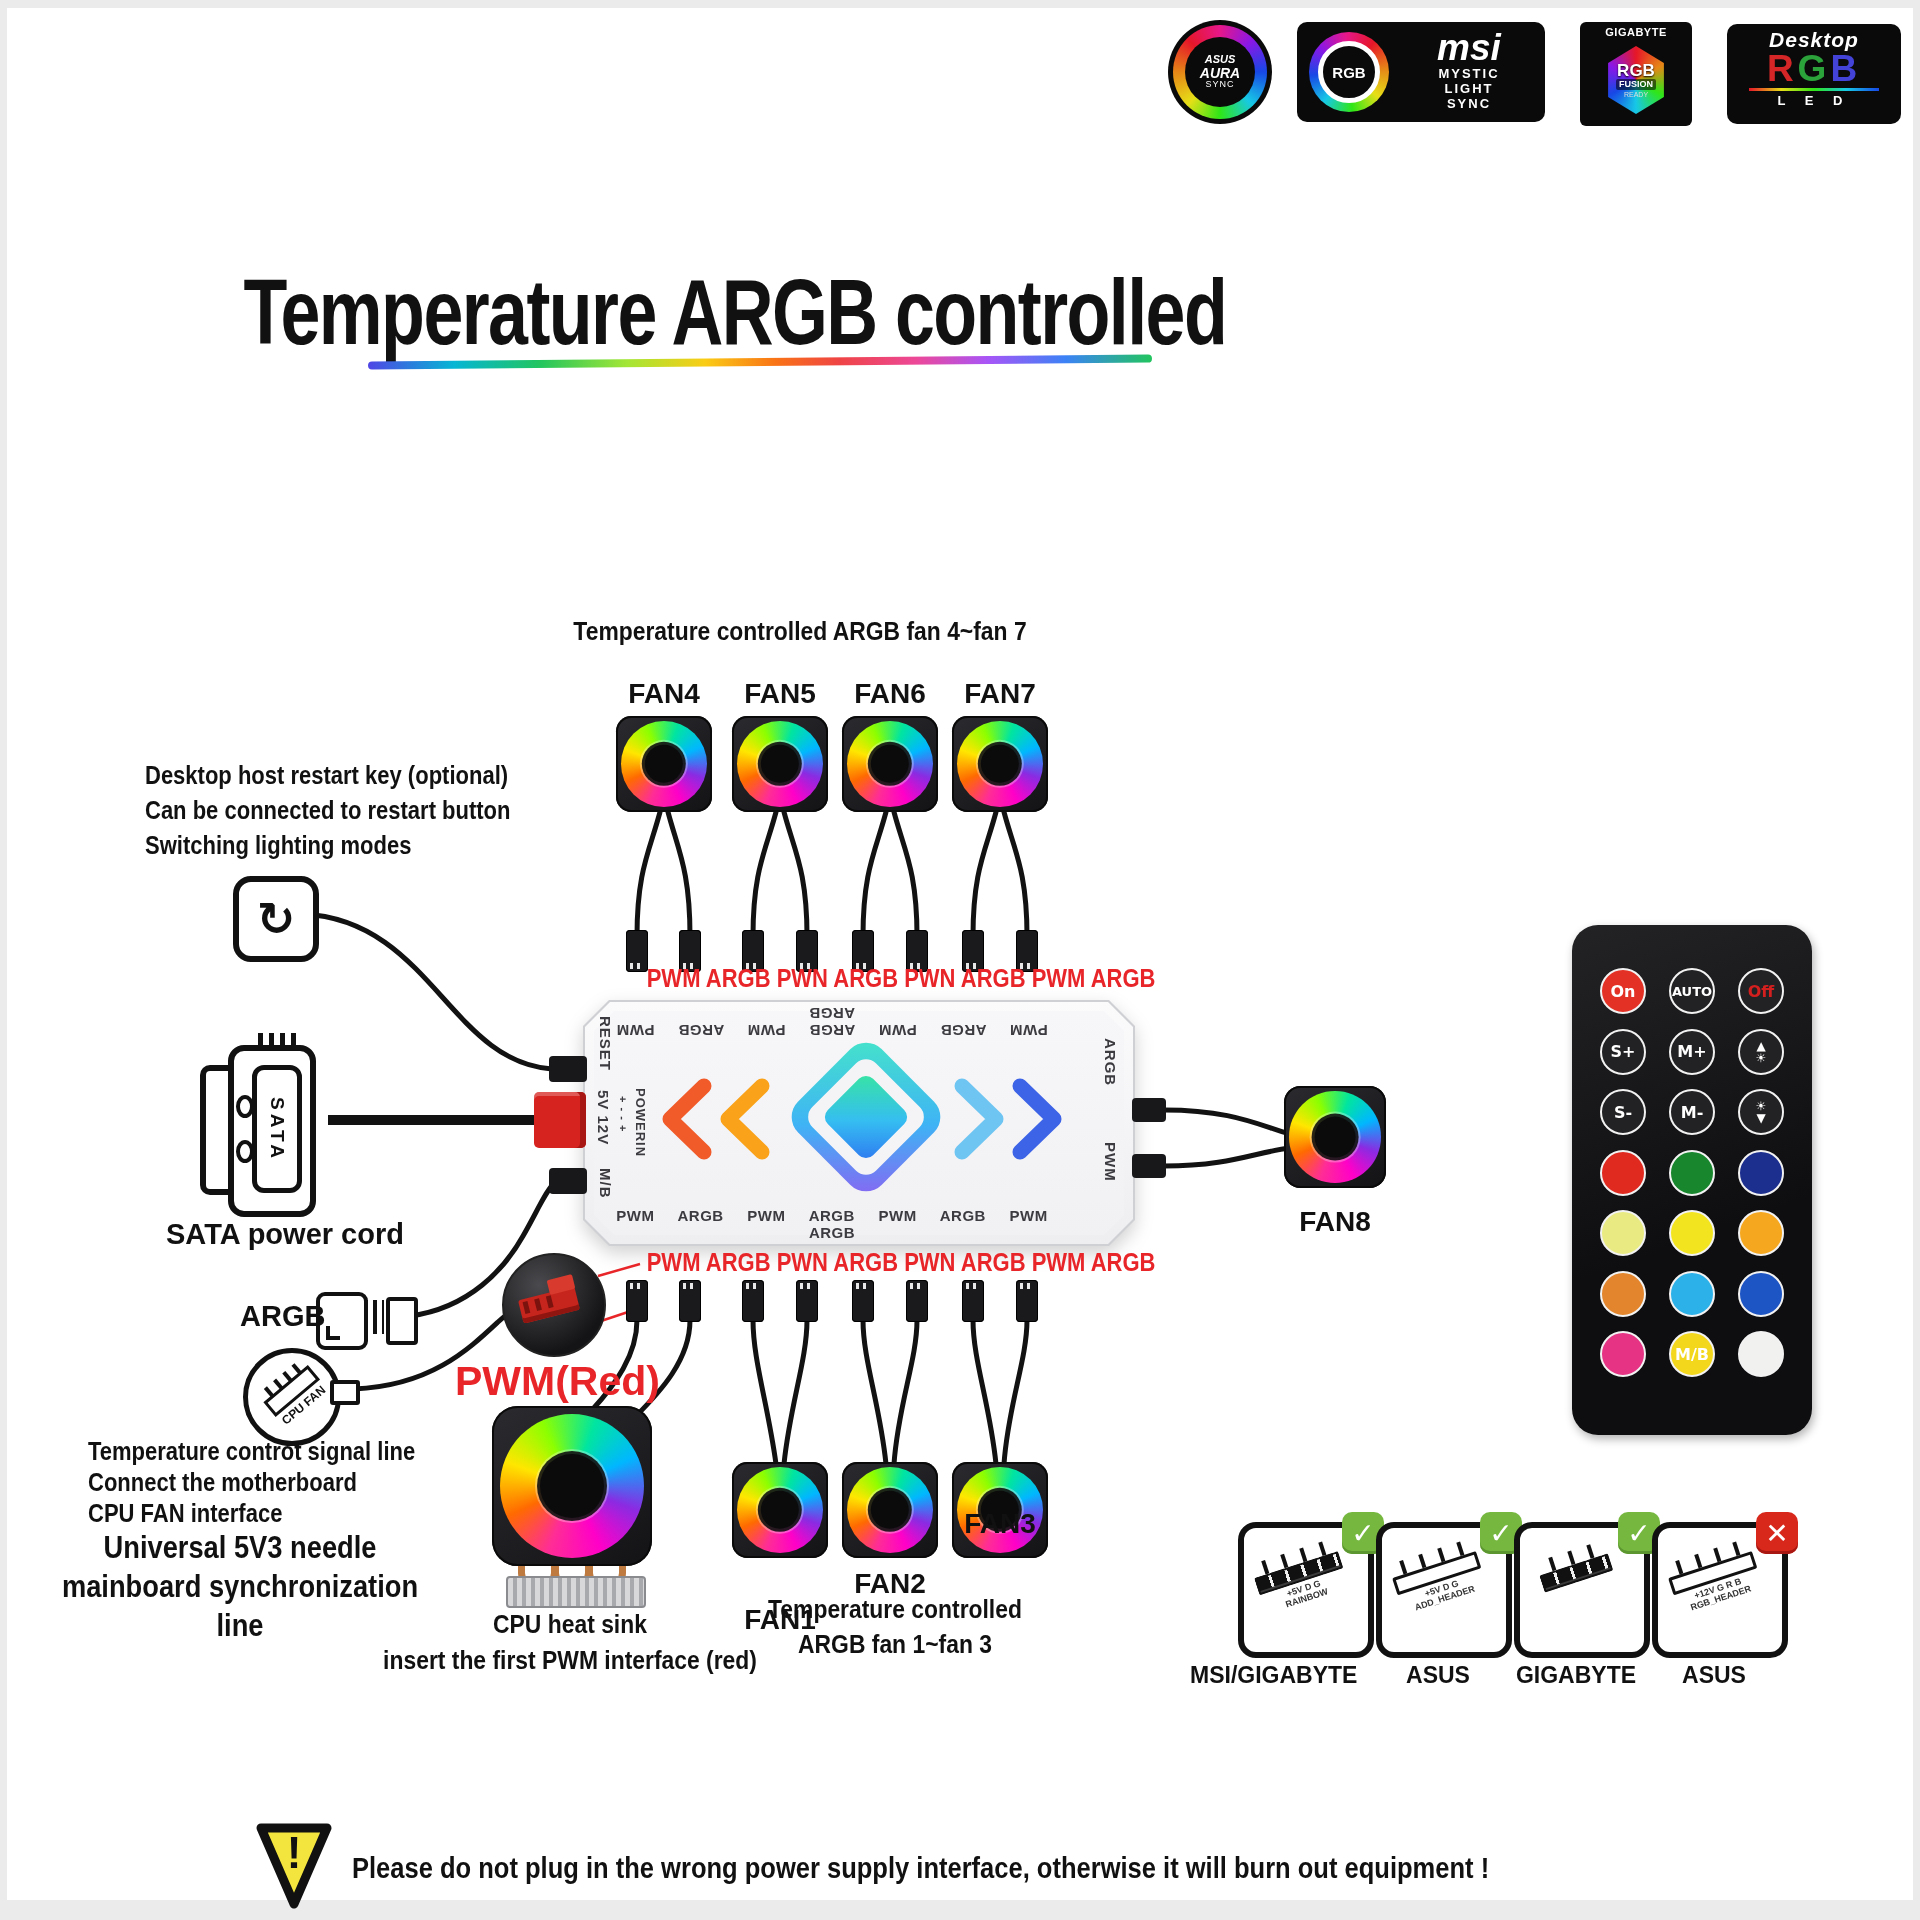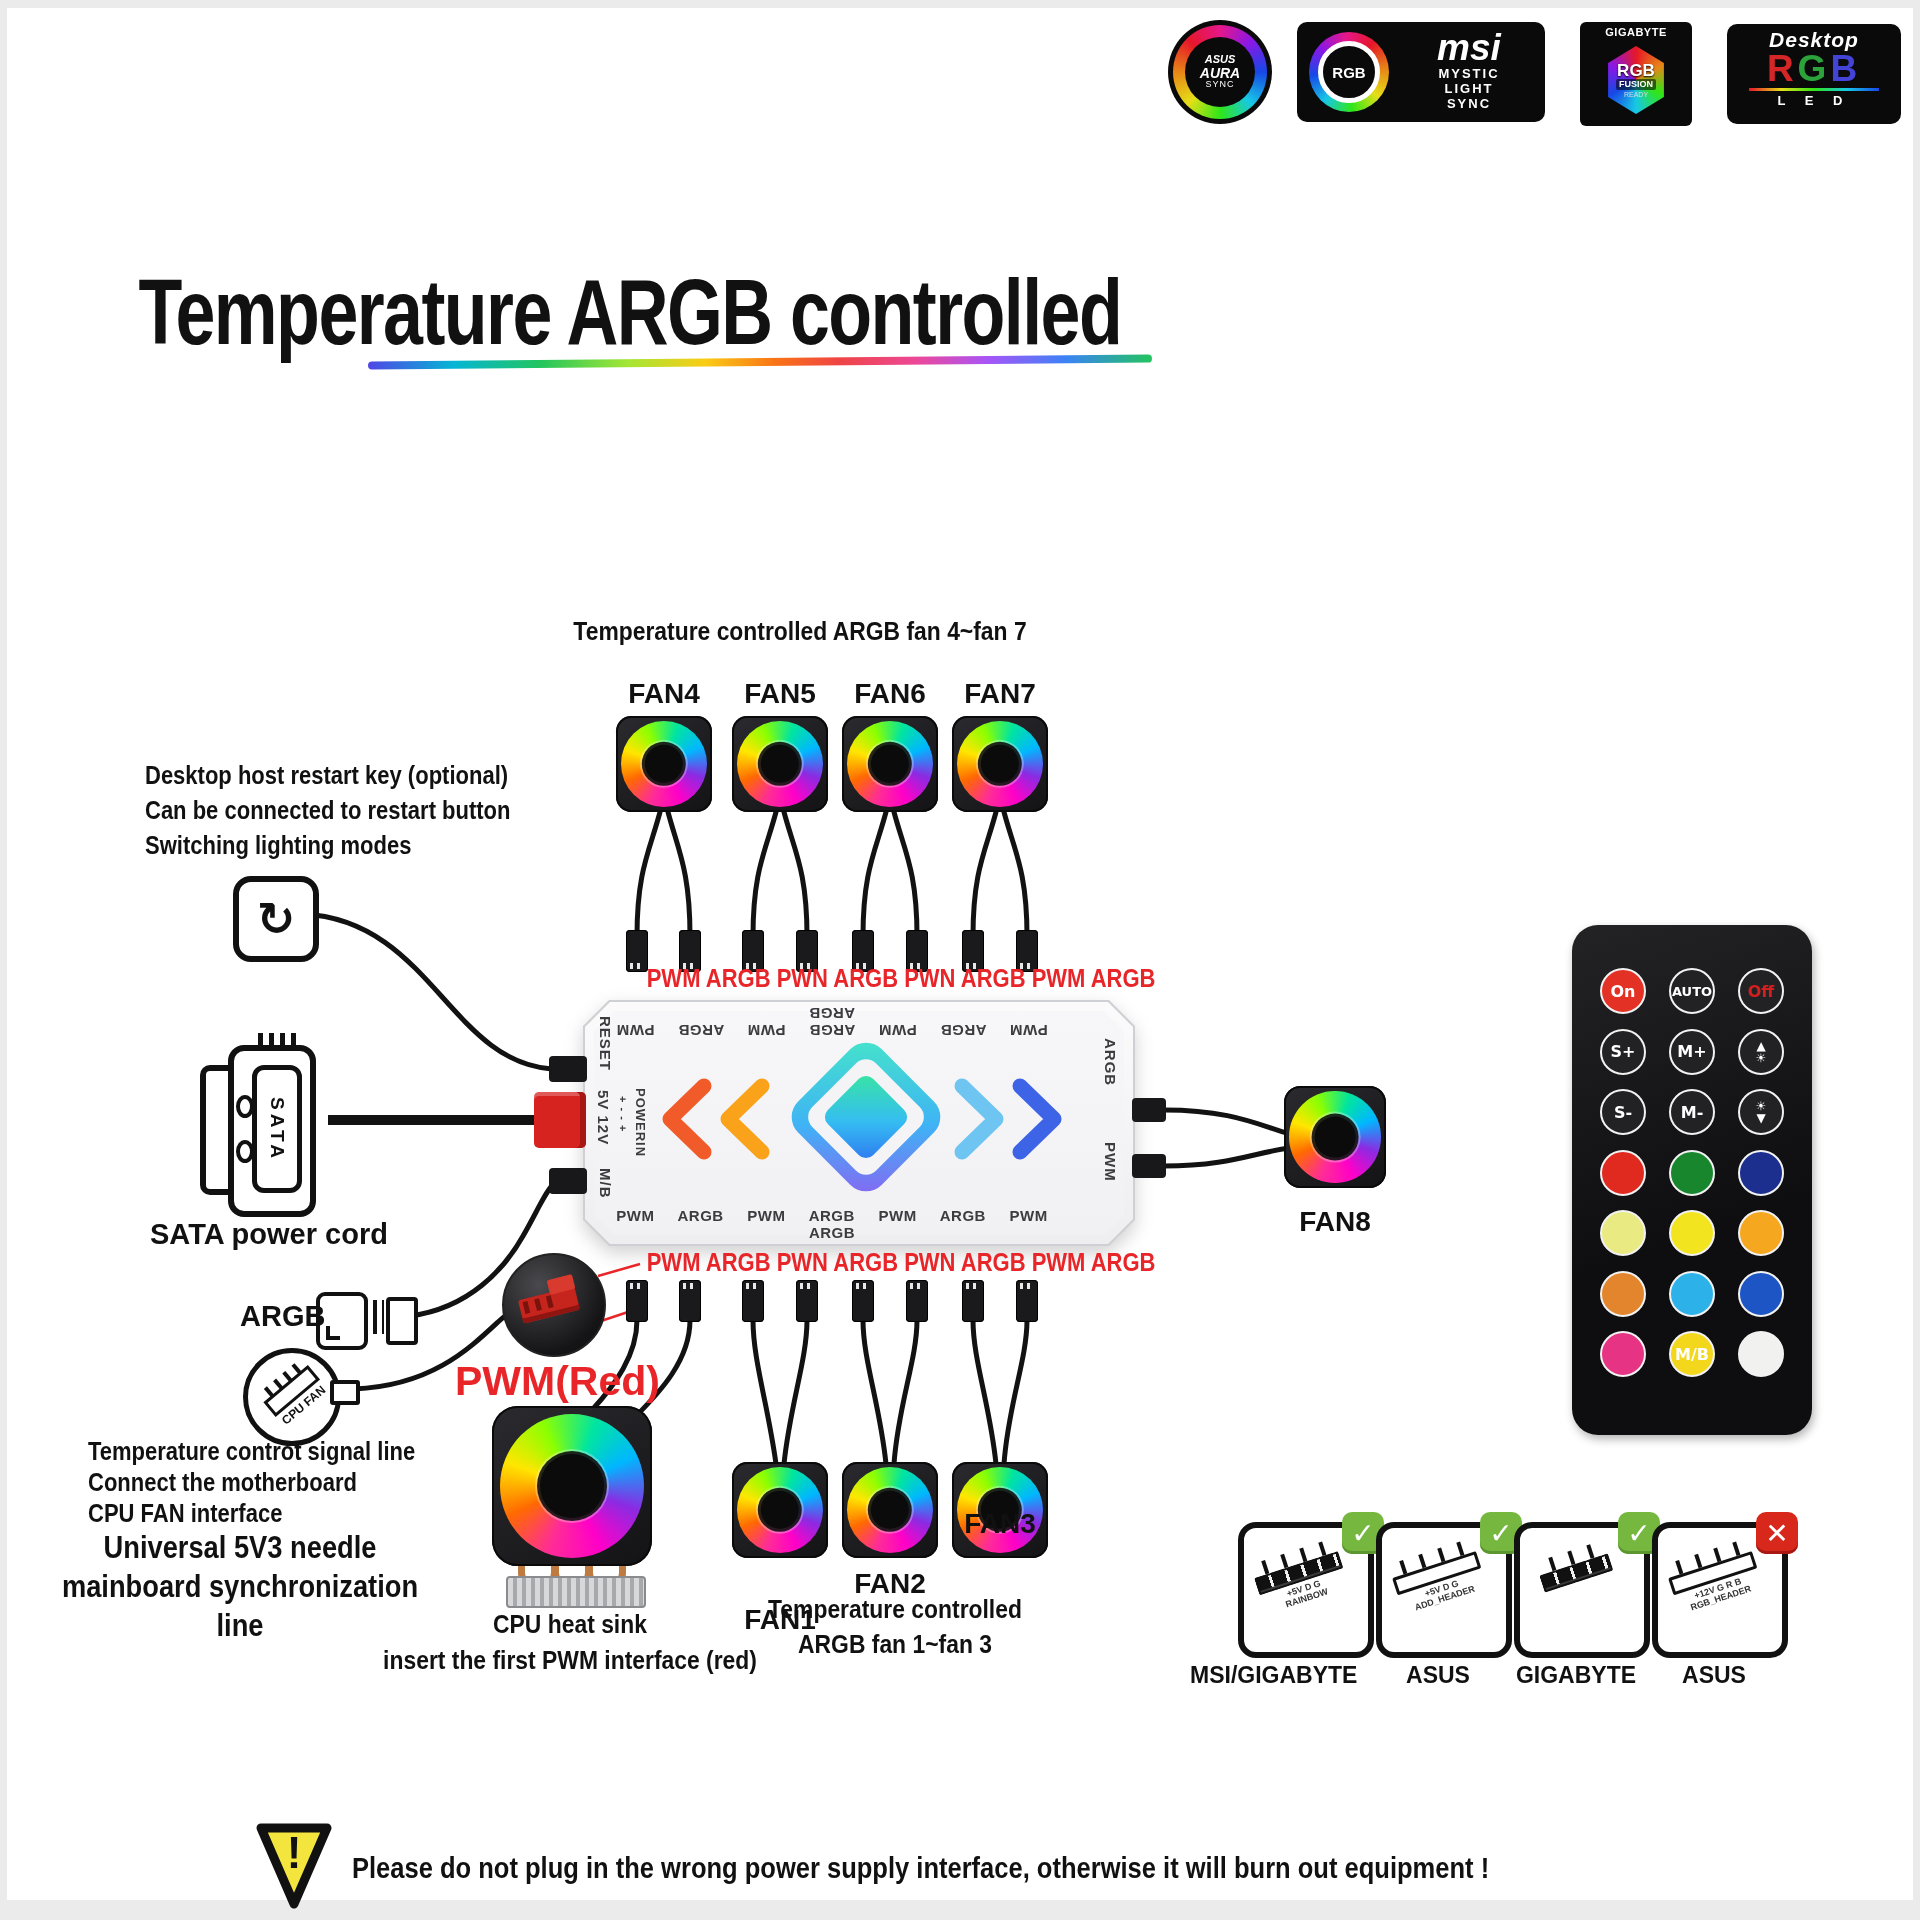--- a/index.html
+++ b/index.html
@@ -3,21 +3,21 @@
 <meta charset="utf-8">
 <style>
   html,body{margin:0;padding:0;}
   body{width:1920px;height:1920px;background:#fff;font-family:"Liberation Sans",sans-serif;color:#111;overflow:hidden;}
   .canvas{position:relative;width:1920px;height:1920px;background:#fff;}
   .strip{position:absolute;background:#ebebeb;}
   .cond-l{transform:scaleX(0.88);transform-origin:left top;}
   .cond-c{transform:scaleX(0.88);transform-origin:center top;}
 
   
-  .title{position:absolute;left:0;top:198px;width:1470px;font-size:92px;font-weight:bold;letter-spacing:-2px;white-space:nowrap;}
+  .title{position:absolute;left:0;top:198px;width:1470px;text-align:center;font-size:92px;font-weight:bold;letter-spacing:-2px;white-space:nowrap;}
   .title span{display:inline-block;transform:scaleX(0.78);}
   .rainbow{position:absolute;left:368px;top:358px;width:784px;height:8px;border-radius:4px;transform:rotate(-0.5deg);
     background:linear-gradient(90deg,#4f46e5 0%,#06b6d4 11%,#22c55e 22%,#a3e635 33%,#facc15 43%,#f97316 52%,#ef4444 60%,#ec4899 70%,#a855f7 79%,#3b82f6 89%,#22c55e 100%);}
 
   
   .logo{position:absolute;background:#0a0a0b;color:#fff;}
   .logo-asus{left:1168px;top:20px;width:104px;height:104px;border-radius:50%;}
   .aura-ring{position:absolute;inset:5px;border-radius:50%;background:conic-gradient(from 0deg,#e6178a,#8a17e6,#1748e6,#17c8e6,#2fe617,#e6df17,#e68617,#e61728,#e6178a);}
   .aura-in{position:absolute;inset:17px;border-radius:50%;background:#0a0a0b;display:flex;flex-direction:column;align-items:center;justify-content:center;line-height:1.05;}
   .aura-brand{font-size:11px;font-style:italic;font-weight:bold;}
@@ -326,21 +326,21 @@
     <div class="sata-bracket"></div>
     <div class="sata-teeth" style="left:58px;top:-2px;"></div>
     <div class="sata-teeth" style="left:58px;top:166px;"></div>
     <div class="sata-body"></div>
     <div class="sata-hole" style="top:60px;"></div>
     <div class="sata-hole" style="top:105px;"></div>
     <div class="sata-inner">
         <span>SATA</span>
       </div>
   </div>
-  <div class="lbl" style="left:150px;top:1218px;width:270px;font-size:29px;">SATA power cord</div>
+  <div class="lbl" style="left:150px;top:1218px;width:270px;text-align:center;font-size:29px;">SATA power cord</div>
 
   <div class="lbl" style="left:240px;top:1300px;font-size:29px;">ARGB</div>
   <div class="argb-box"></div>
   <div class="argb-bars"></div>
   <div class="argb-cap"></div>
 
   <div class="cpufan-icon">
     <div class="cf-rot">
       <div class="cf-pins"><i></i><i></i><i></i><i></i></div>
       <div class="cf-bar"></div>

